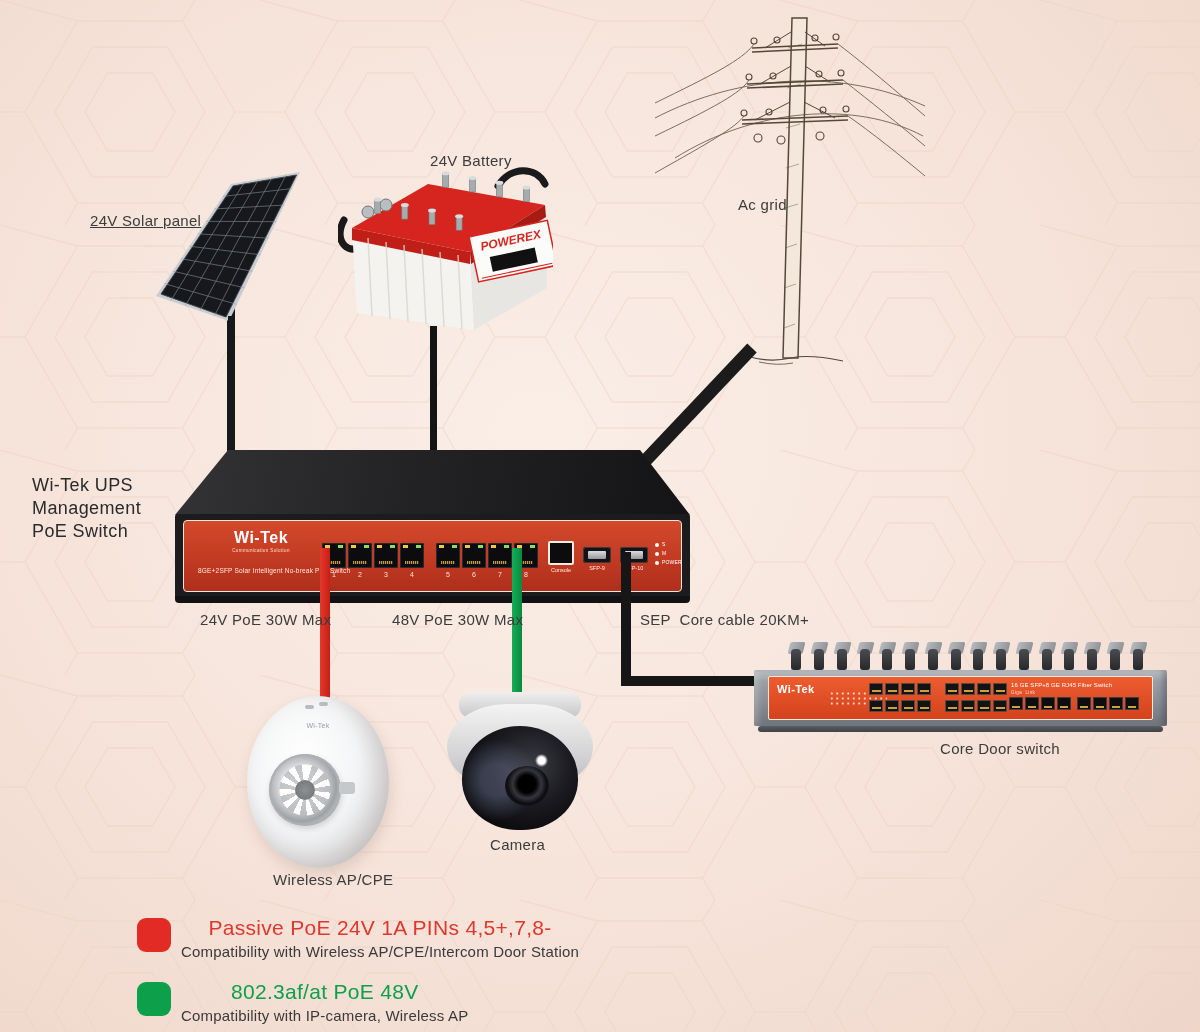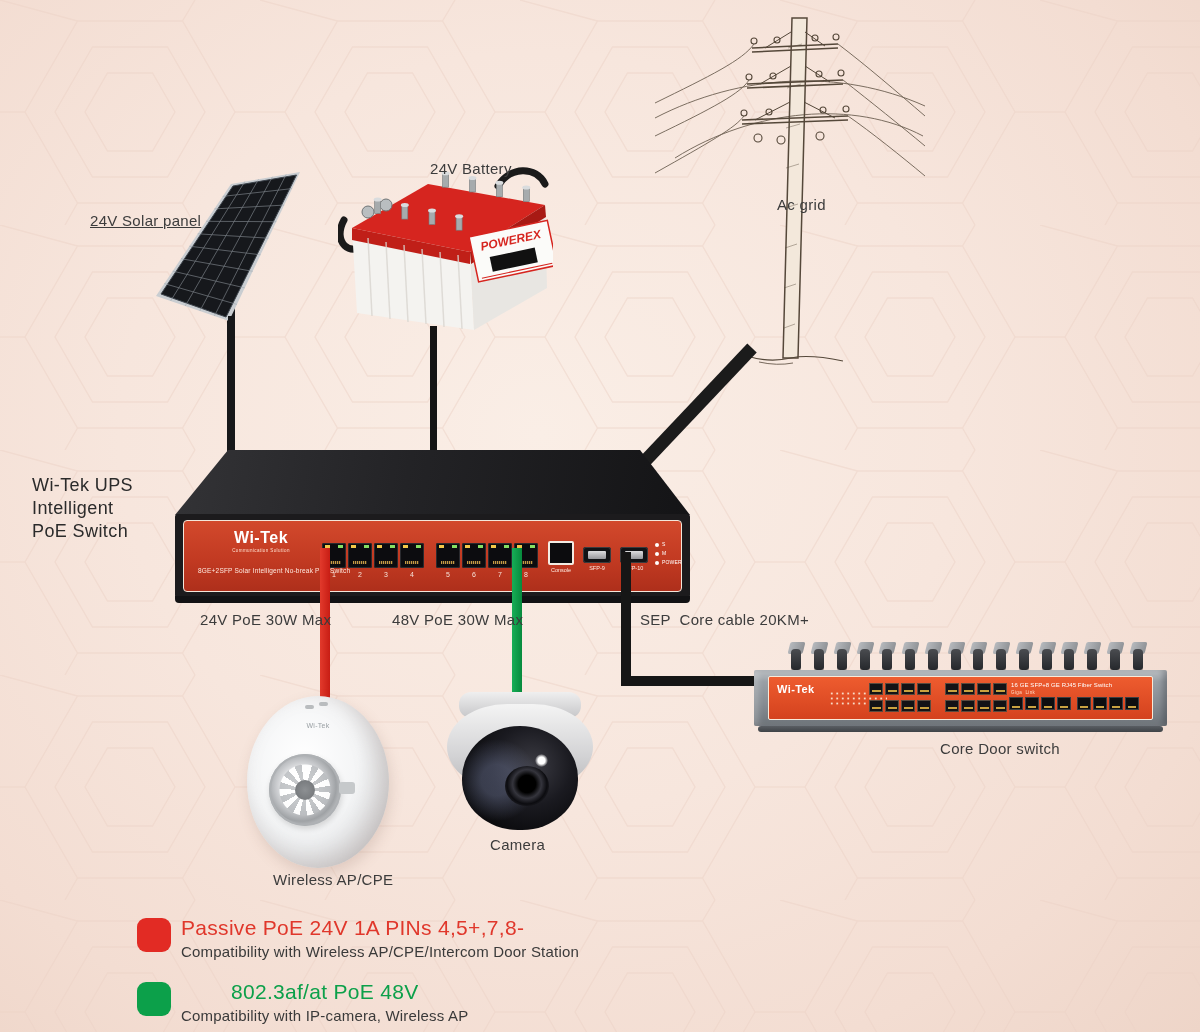--- a/index.html
+++ b/index.html
@@ -112,21 +112,21 @@
   .core-giga{position:absolute;left:242px;top:13px;font-size:4.5px;color:#ffd9c4;letter-spacing:.4px;white-space:pre;}
   .cportg{position:absolute;display:flex;gap:2px;}
   .cp1{left:240px;top:20px;} .cp2{left:308px;top:20px;}
   .cport{width:14px;height:13px;background:#0e0e10;box-shadow:inset 0 0 0 1px #3c3e42;
     background-image:linear-gradient(#caa342,#caa342);background-size:8px 2px;background-position:center 9px;background-repeat:no-repeat;}
   .core-shadow{position:absolute;left:10px;top:86px;width:405px;height:6px;border-radius:3px;
     background:linear-gradient(#5a5e63,#3f4347);}
 
   
   .legend-item{position:absolute;left:137px;}
-  .li1{top:916px;} .li2{top:980px;}
+  .li1{top:916px;text-align:center;} .li2{top:980px;}
   .swatch{position:absolute;left:0;top:2px;width:34px;height:34px;border-radius:9px;}
   .sw-red{background:#e22b24;} .sw-green{background:#0ca04a;}
   .legend-text{margin-left:44px;}
   .lg-title{font-size:21px;letter-spacing:.3px;line-height:1.1;}
   .lg-red{color:#e0372b;} .lg-green{color:#0ca04a;text-align:center;}
   .lg-sub{font-size:15px;color:#3a3a3a;margin-top:4px;letter-spacing:.2px;}
 </style>
 </head>
 <body>
 
@@ -540,25 +540,25 @@
           <i class="cport"></i>
           <i class="cport"></i>
           <i class="cport"></i>
           <i class="cport"></i>
         </div>
     </div>
     <div class="core-shadow"></div>
   </div>
 
   <div class="lbl" style="left:90px;top:212px;text-decoration:underline;">24V Solar panel</div>
-  <div class="lbl" style="left:430px;top:160px;">24V Battery</div>
-  <div class="lbl" style="left:777px;top:196px;">Ac grid</div>
+  <div class="lbl" style="left:430px;top:152px;">24V Battery</div>
+  <div class="lbl" style="left:738px;top:196px;">Ac grid</div>
   <div class="ups-title">
     <span>Wi-Tek UPS</span>
-    <span>Intelligent</span>
+    <span>Management</span>
     <span>PoE Switch</span>
   </div>
   <div class="lbl" style="left:200px;top:611px;">24V PoE 30W Max</div>
   <div class="lbl" style="left:392px;top:611px;">48V PoE 30W Max</div>
   <div class="lbl" style="left:640px;top:611px;">SEP  Core cable 20KM+</div>
   <div class="lbl" style="left:940px;top:740px;">Core Door switch</div>
   <div class="lbl" style="left:273px;top:871px;text-align:center;">Wireless AP/CPE</div>
   <div class="lbl" style="left:490px;top:836px;">Camera</div>
 
   <div class="legend-item li1">

